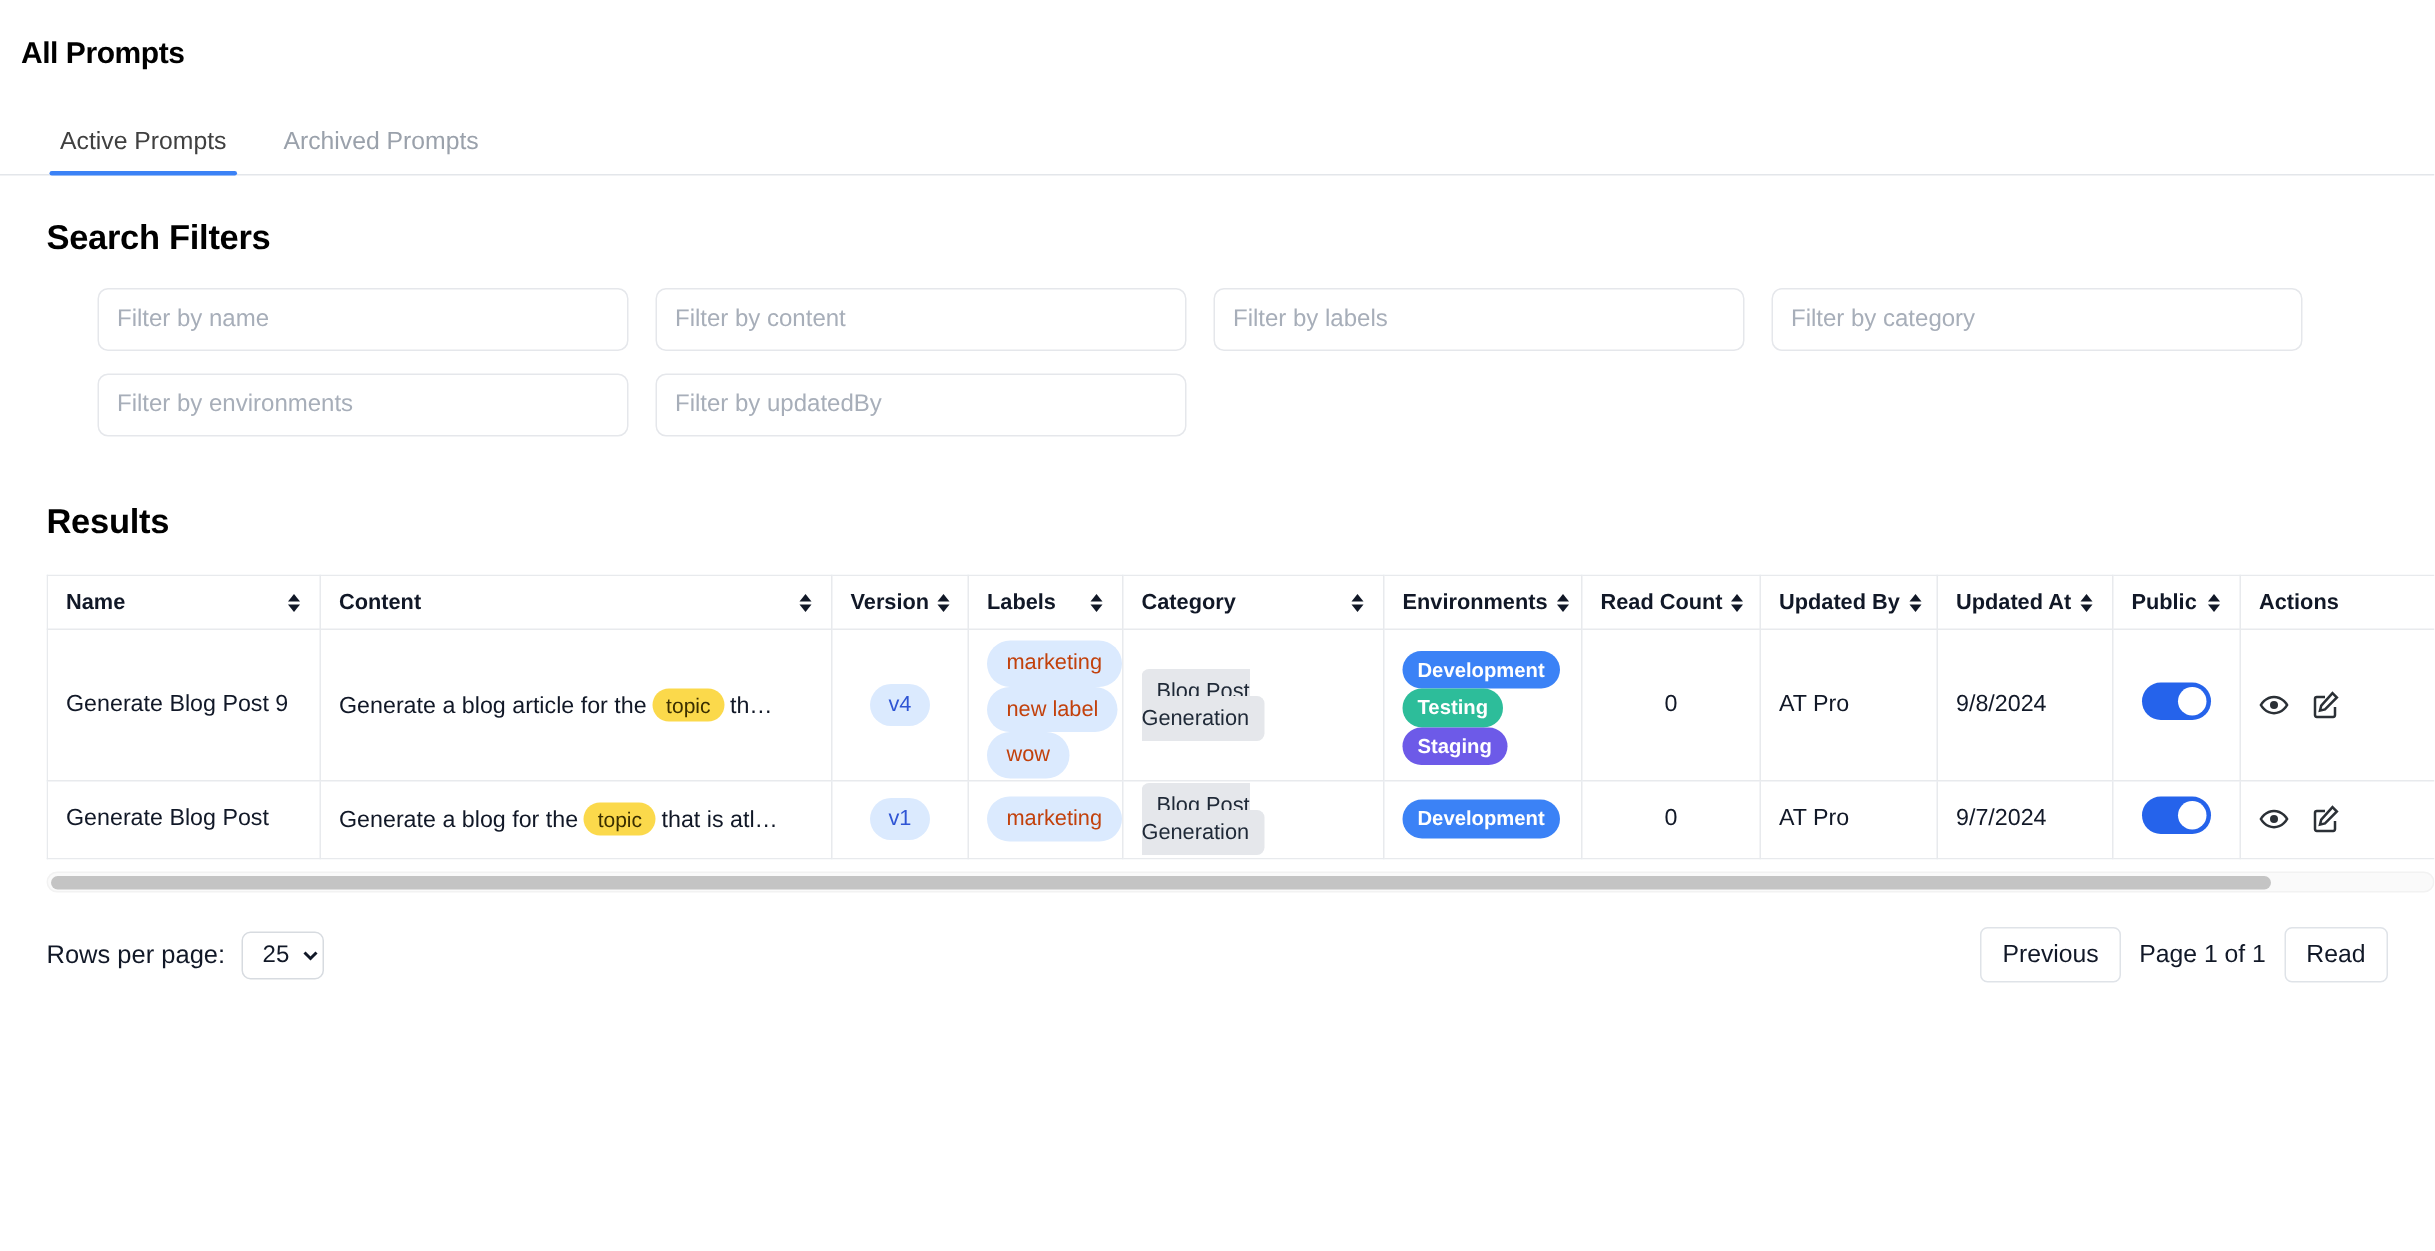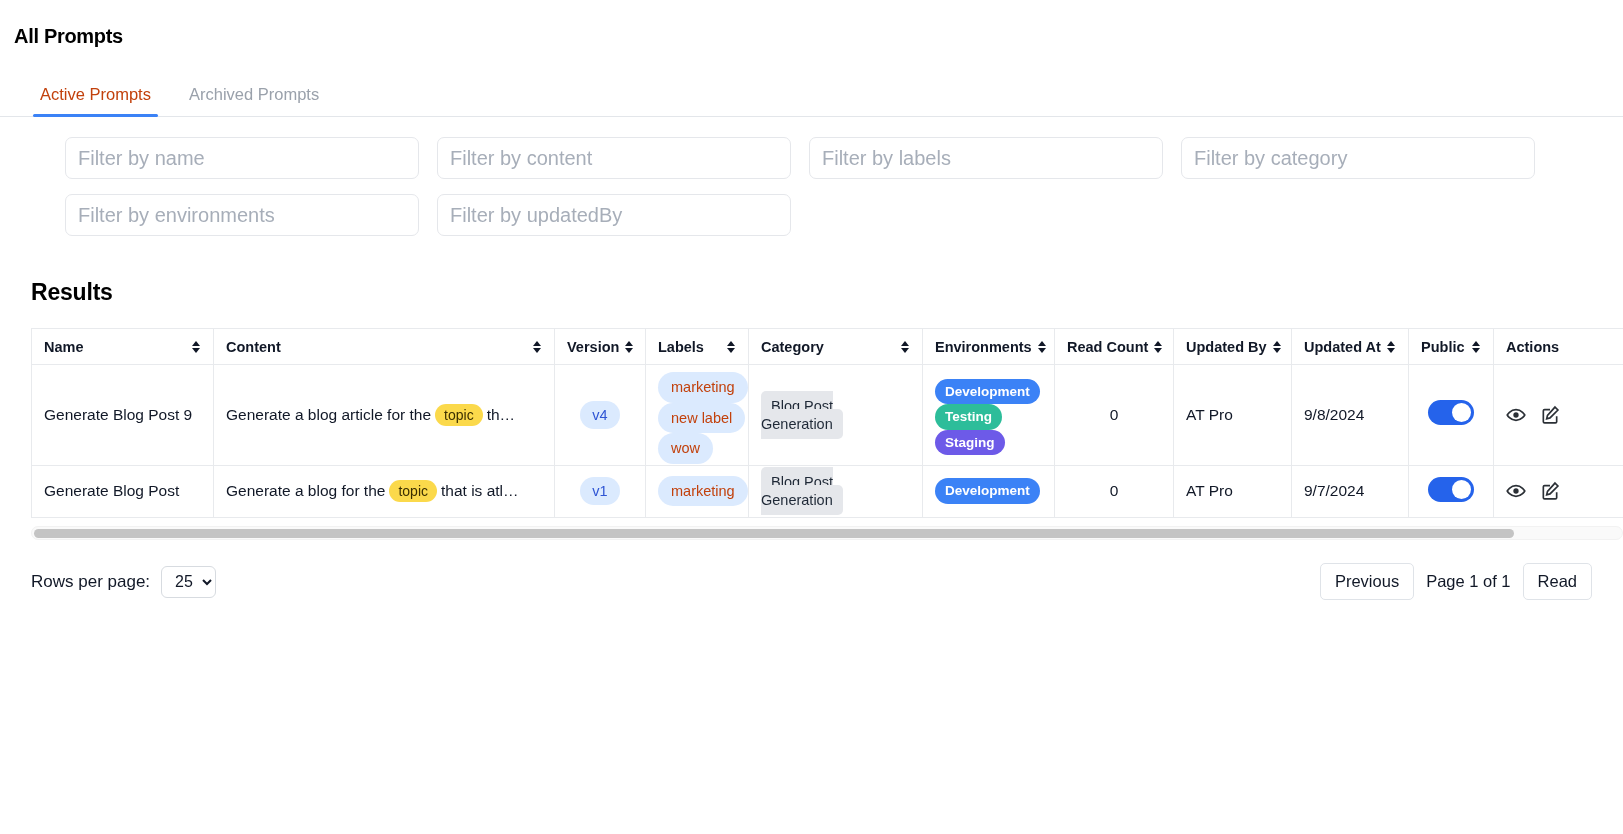--- a/index.html
+++ b/index.html
@@ -45,21 +45,21 @@
     color: #9aa1ab;
     padding: 0 7px 12px 7px;
     margin-right: 24px;
     cursor: pointer;
     position: relative;
     background: none;
     border: none;
     font-family: inherit;
   }
   .tab.active {
-    color: #c2410c;
+    color: #404040;
     font-weight: 500;
   }
   .tab.active::after {
     content: "";
     position: absolute;
     left: 0; right: 0; bottom: -1px;
     height: 3px;
     background: #3b82f6;
     border-radius: 2px;
   }
@@ -84,21 +84,21 @@
     display: flex;
     gap: 18px;
     margin-bottom: 15px;
   }
   .filter-input {
     width: 354px;
     height: 42px;
     border: 1px solid #e5e7eb;
     border-radius: 7px;
     padding: 0 12px;
-    font-size: 20px;
+    font-size: 16px;
     color: #111827;
     font-family: inherit;
     background: #fff;
     outline: none;
   }
   .filter-input::placeholder { color: #a7aeb9; }
 
   
   .table-wrap {
     margin: 22px 0 0 31px;
@@ -328,20 +328,21 @@
 
 <div class="page">
 
   <h1 class="page-title">All Prompts</h1>
 
   <div class="tabs">
     <button class="tab active">Active Prompts</button>
     <button class="tab">Archived Prompts</button>
   </div>
 
+  <h2 class="section-title search-title">Search Filters</h2>
 
   <div class="filters">
     <div class="filter-row">
       <input class="filter-input" placeholder="Filter by name" style="">
       <input class="filter-input" placeholder="Filter by content" style="">
       <input class="filter-input" placeholder="Filter by labels" style="">
       <input class="filter-input" placeholder="Filter by category" style="">
     </div>
     <div class="filter-row">
       <input class="filter-input" placeholder="Filter by environments" style="">

